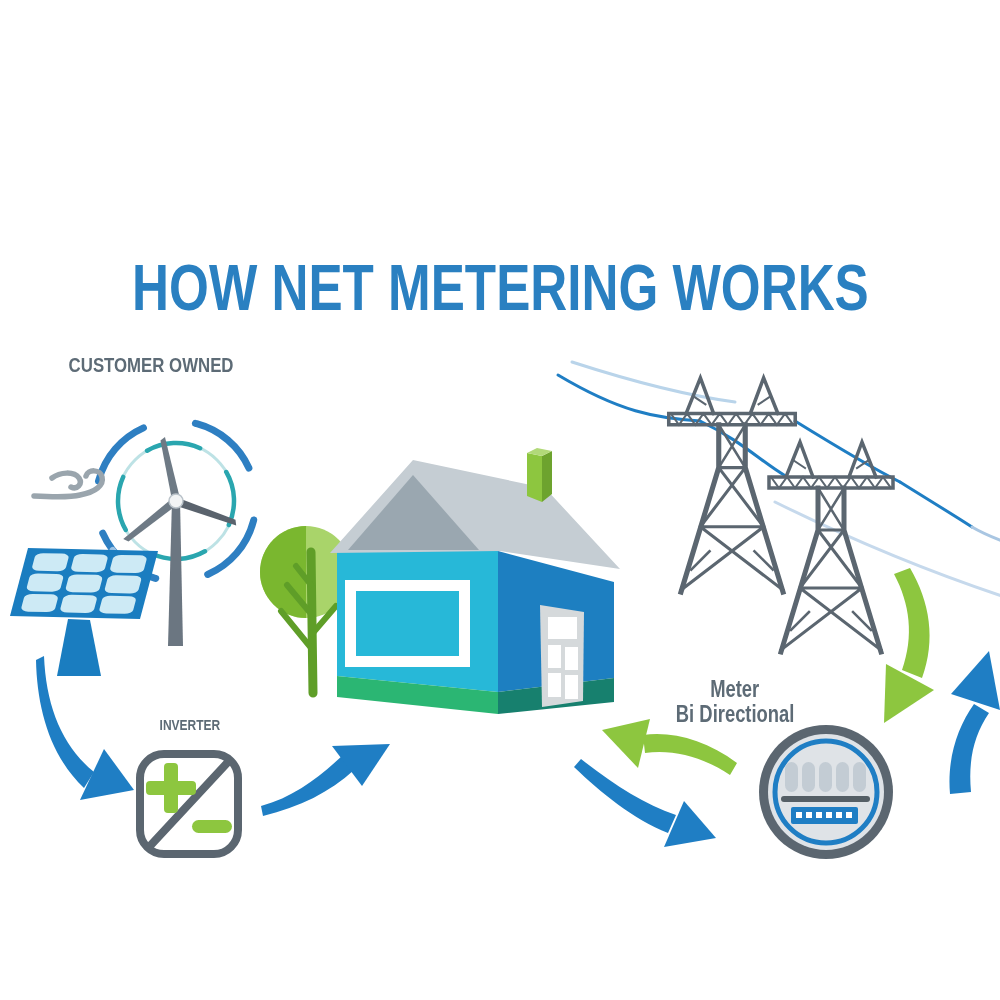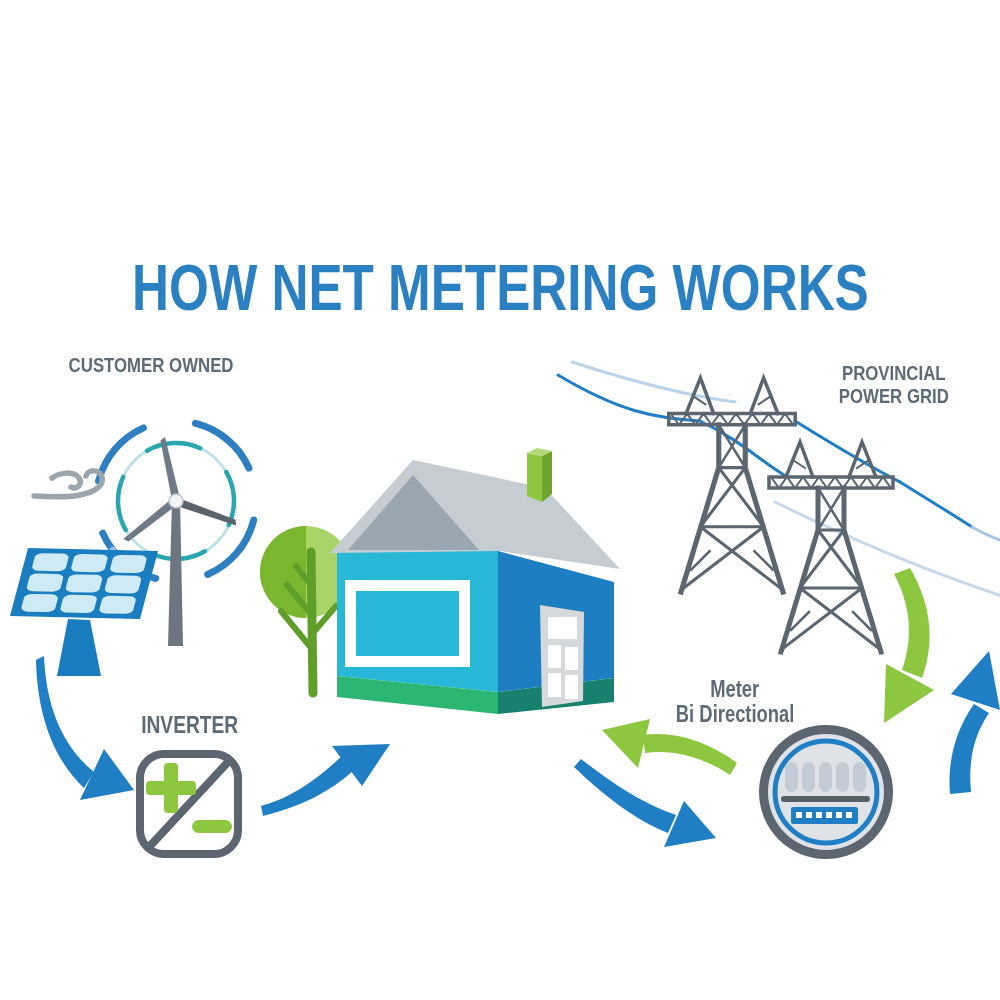--- a/index.html
+++ b/index.html
@@ -10,21 +10,21 @@
   .stage svg{position:absolute;left:0;top:0;}
   .title{
     position:absolute;top:212px;left:0;width:1000px;text-align:center;
     color:#2a80c1;font-size:64px;font-weight:700;line-height:1;white-space:nowrap;
   }
   .lbl{position:absolute;text-align:center;color:#5d6b76;font-weight:700;}
   .lbl div{white-space:nowrap;}
   .cn{display:inline-block;transform:scaleX(0.80);transform-origin:center;}
   .lbl-gen{left:25px;top:310px;width:252px;font-size:21px;line-height:22px;}
   .lbl-grid{left:795px;top:317px;width:198px;font-size:21px;line-height:23px;}
-  .lbl-inverter{left:116px;top:671px;width:148px;font-size:24px;line-height:20px;}
+  .lbl-inverter{left:116px;top:671px;width:148px;font-size:15px;line-height:20px;}
   .lbl-meter{left:634px;top:633px;width:202px;font-size:23px;line-height:25px;}
 </style>
 </head>
 <body>
 
 <div class="stage">
 
   <svg width="1000" height="1000" viewBox="0 0 1000 1000">
     <defs>
       <g id="tower" stroke="#5b6670" fill="none" stroke-linecap="square">
@@ -193,24 +193,20 @@
   </svg>
 
   <div class="title">
     <span class="cn">HOW NET METERING WORKS</span>
   </div>
 
   <div class="lbl lbl-gen">
     <div><span class="cn">CUSTOMER OWNED</span></div>
   </div>
 
-  <div class="lbl lbl-grid">
-    <div><span class="cn">PROVINCIAL</span></div>
-    <div><span class="cn">POWER GRID</span></div>
-  </div>
 
   <div class="lbl lbl-inverter">
     <div><span class="cn">INVERTER</span></div>
   </div>
 
   <div class="lbl lbl-meter">
     <div><span class="cn">Meter</span></div>
     <div><span class="cn">Bi Directional</span></div>
   </div>
 

